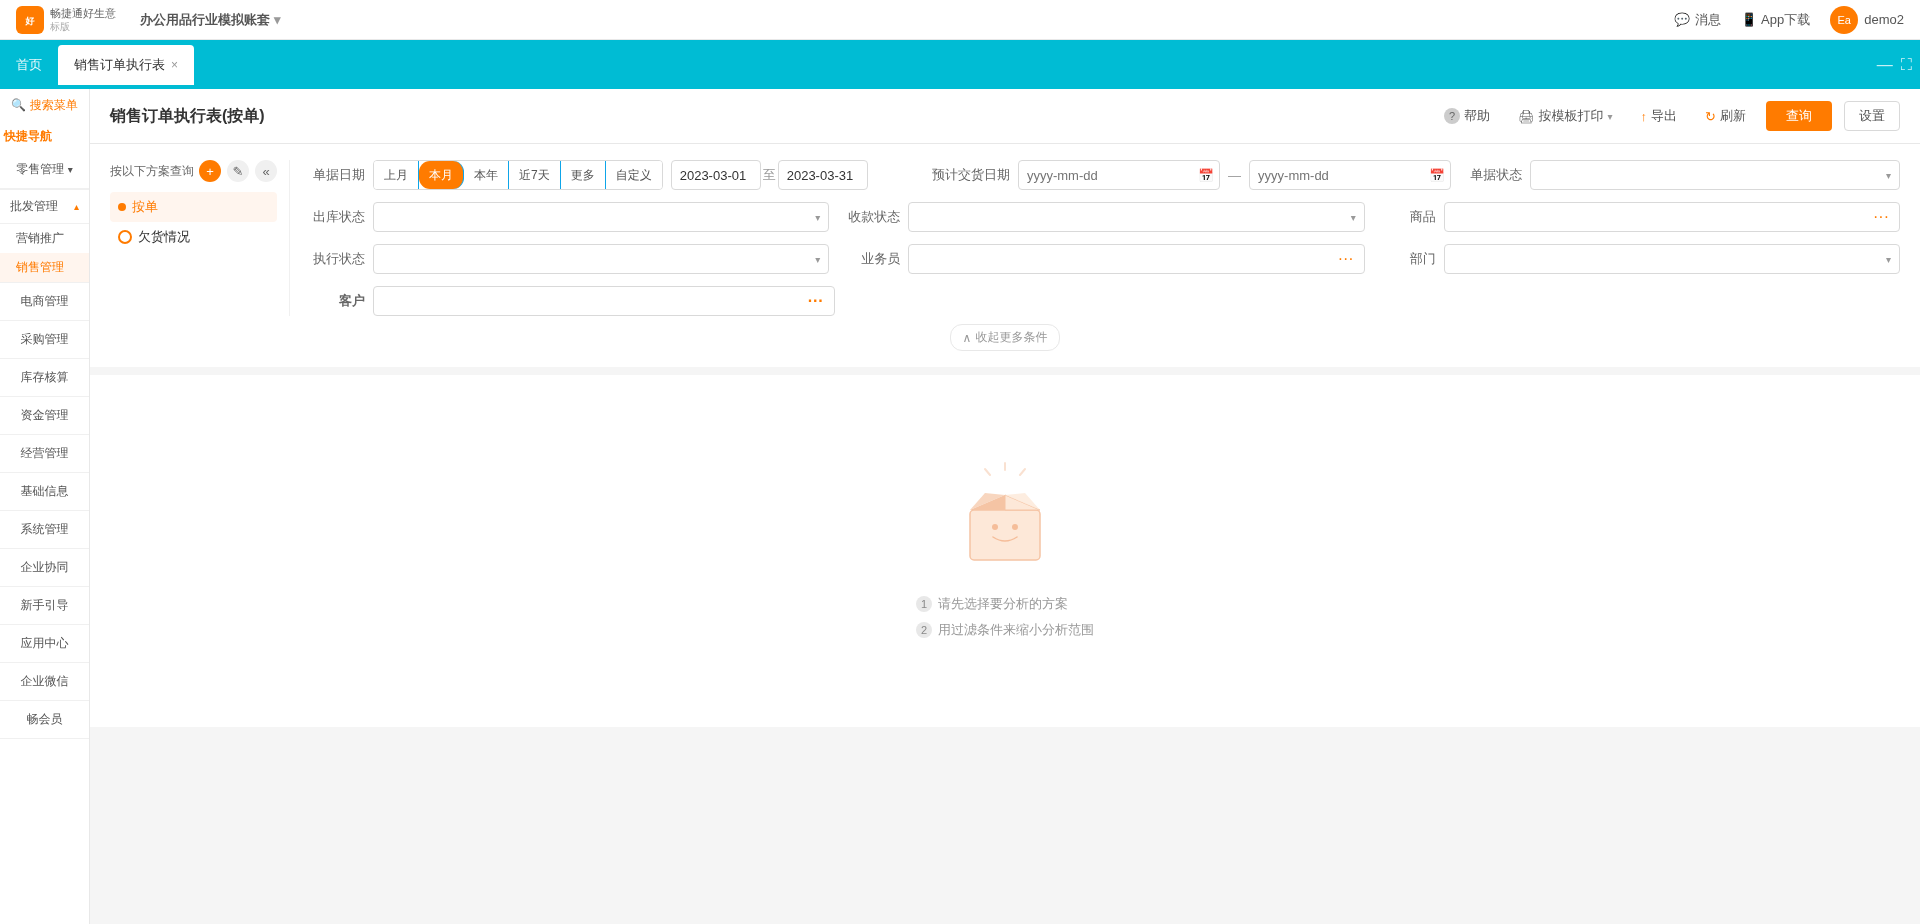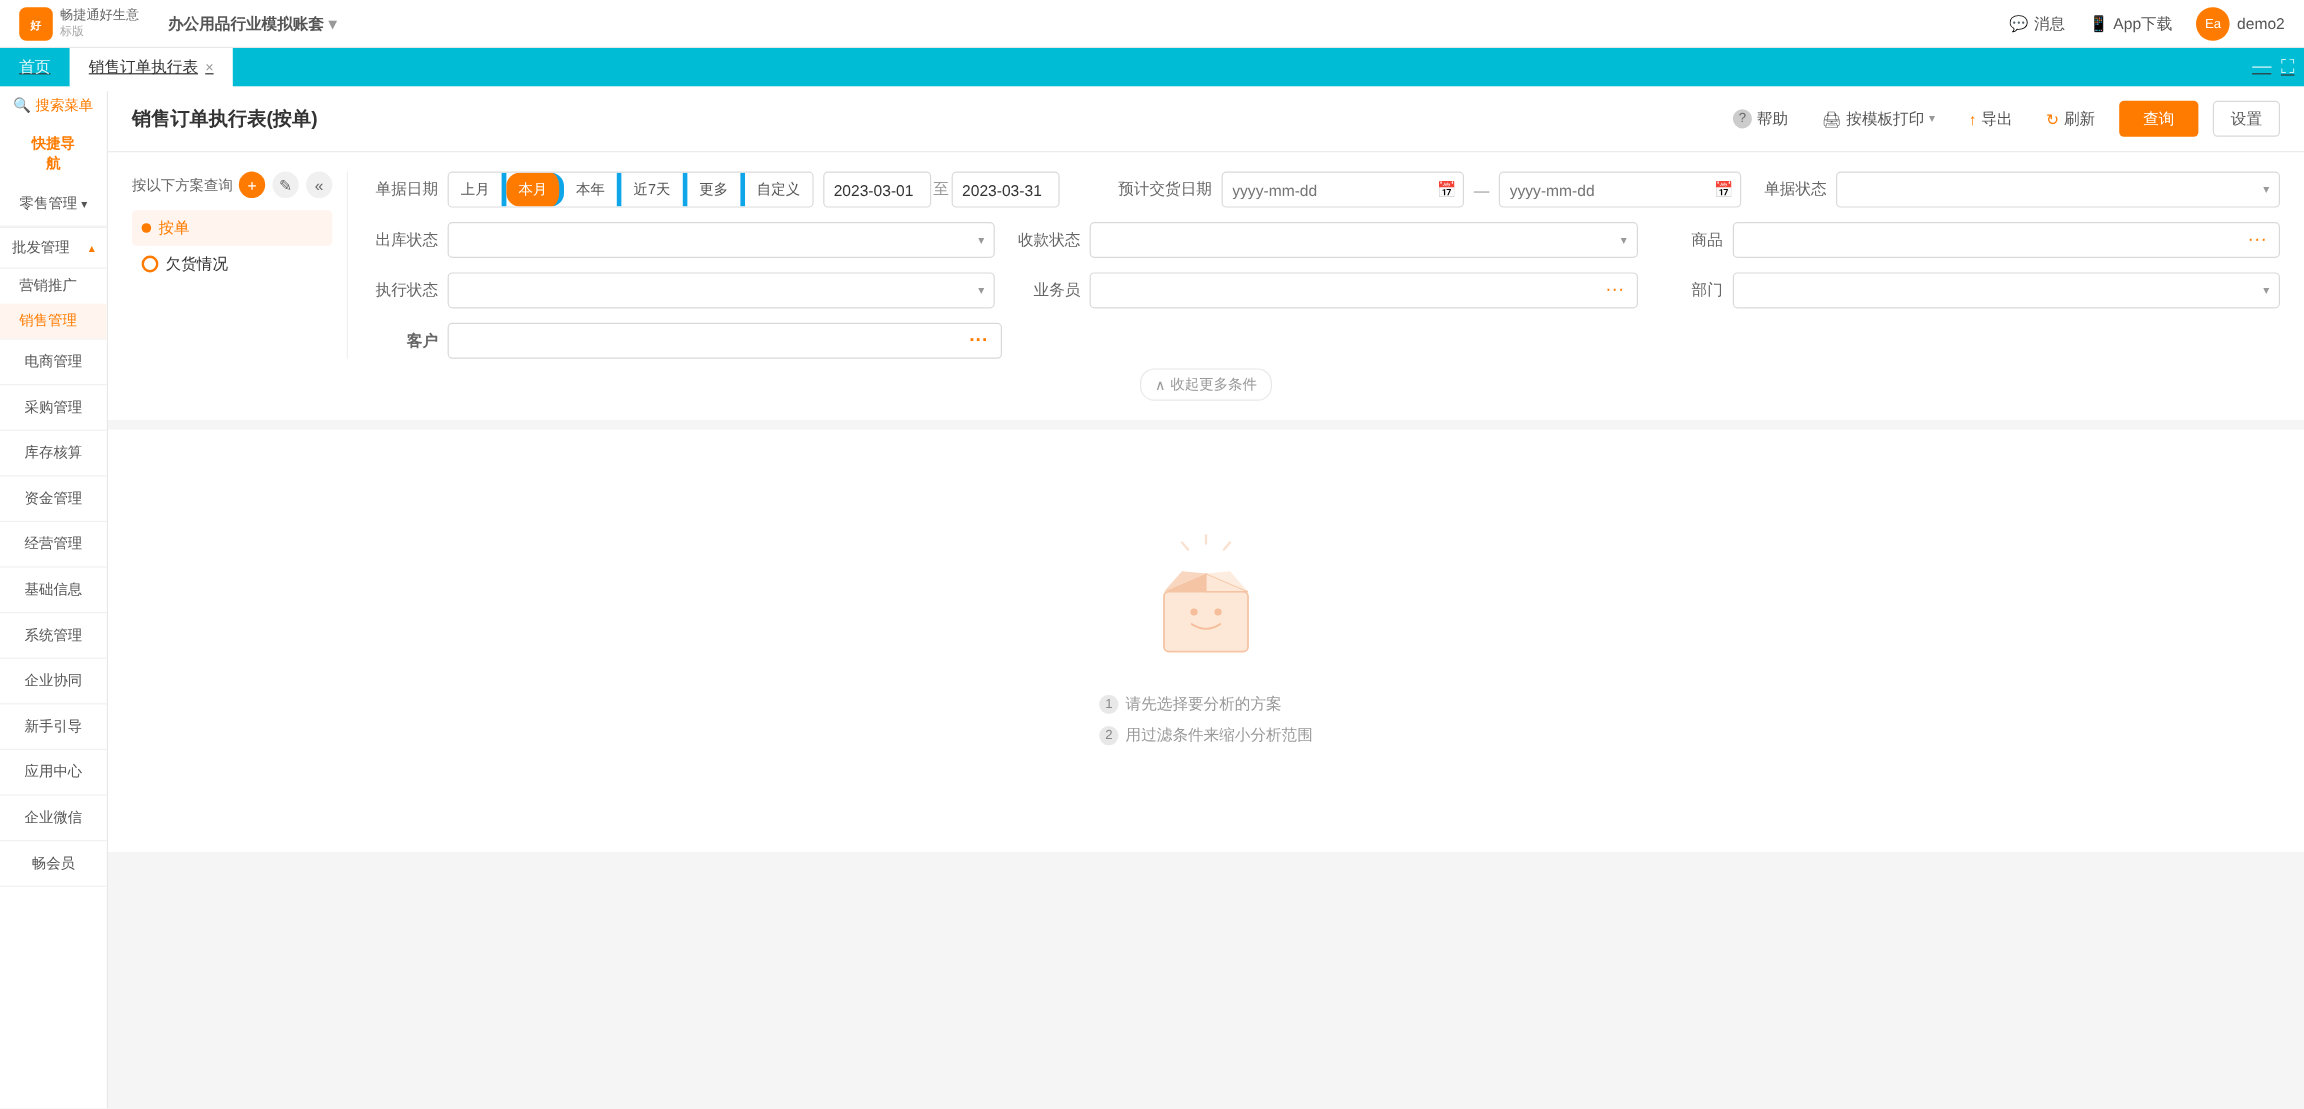--- a/index.html
+++ b/index.html
@@ -70,26 +70,25 @@
       background: #ff7b00;
       display: flex;
       align-items: center;
       justify-content: center;
       color: white;
       font-size: 11px;
     }
 
     
     .tab-bar {
-      height: 32px;
+      height: 49px;
       background: #00bcd4;
       display: flex;
       align-items: center;
       padding: 0 0 0 0;
-      text-decoration: underline;
     }
     .tab-item {
       height: 40px;
       display: flex;
       align-items: center;
       padding: 0 16px;
       cursor: pointer;
       font-size: 13px;
       color: rgba(255,255,255,0.85);
       position: relative;
@@ -151,22 +150,22 @@
     .sidebar-search {
       padding: 8px 6px;
       font-size: 12px;
       color: #ff7b00;
       cursor: pointer;
       text-align: center;
     }
     .sidebar-nav-label {
       font-size: 12px;
       color: #ff7b00;
-      padding: 6px 21px;
-      text-align: center;
+      padding: 6px 4px;
+      text-align: left;
       font-weight: bold;
     }
     .sidebar-sub-item {
       padding: 8px 4px;
       text-align: center;
       cursor: pointer;
       font-size: 12px;
       color: #555;
     }
     .sidebar-sub-item.active { color: #ff7b00; }
@@ -362,21 +361,21 @@
       height: 30px;
     }
     .date-quick-btn {
       padding: 0 10px;
       font-size: 12px;
       cursor: pointer;
       color: #555;
       height: 100%;
       display: flex;
       align-items: center;
-      border-right: 4px solid #0ea5e9;
+      border-right: 1px solid #0ea5e9;
       background: #fff;
     }
     .date-quick-btn:last-child { border-right: none; }
     .date-quick-btn.active { background: #ff7b00; color: white; border-radius: 11px; }
 
     
     .collapse-row {
       text-align: center;
       padding: 8px 0 0 0;
     }

